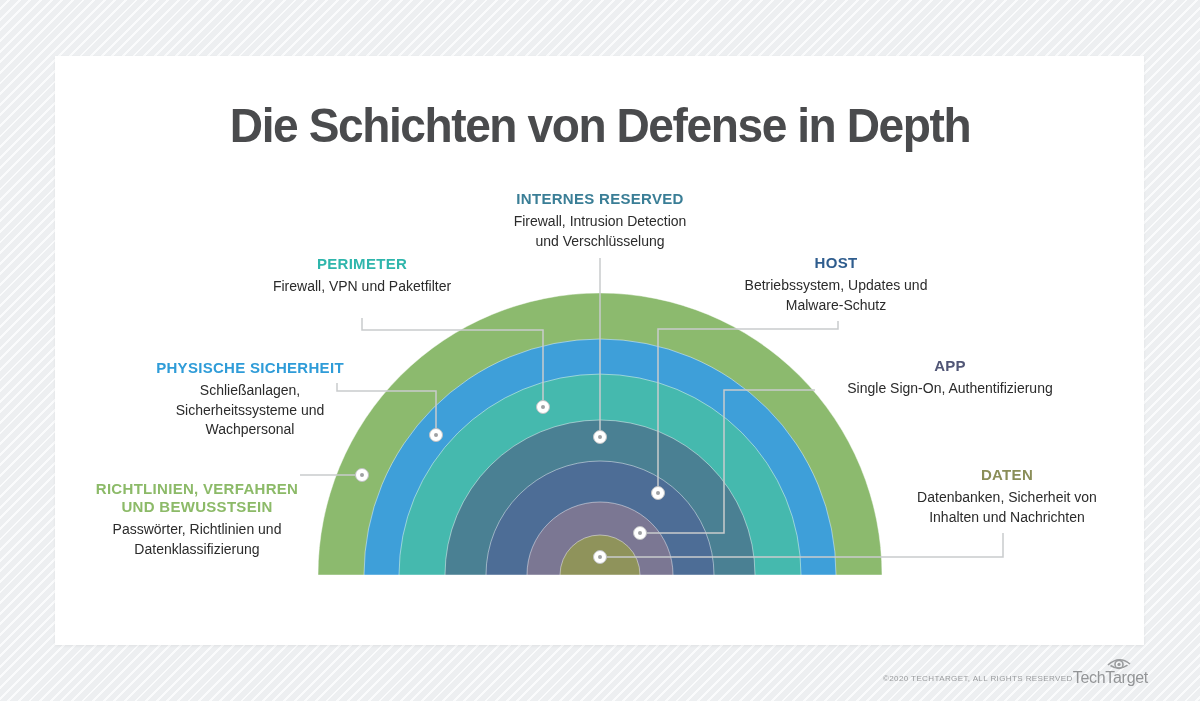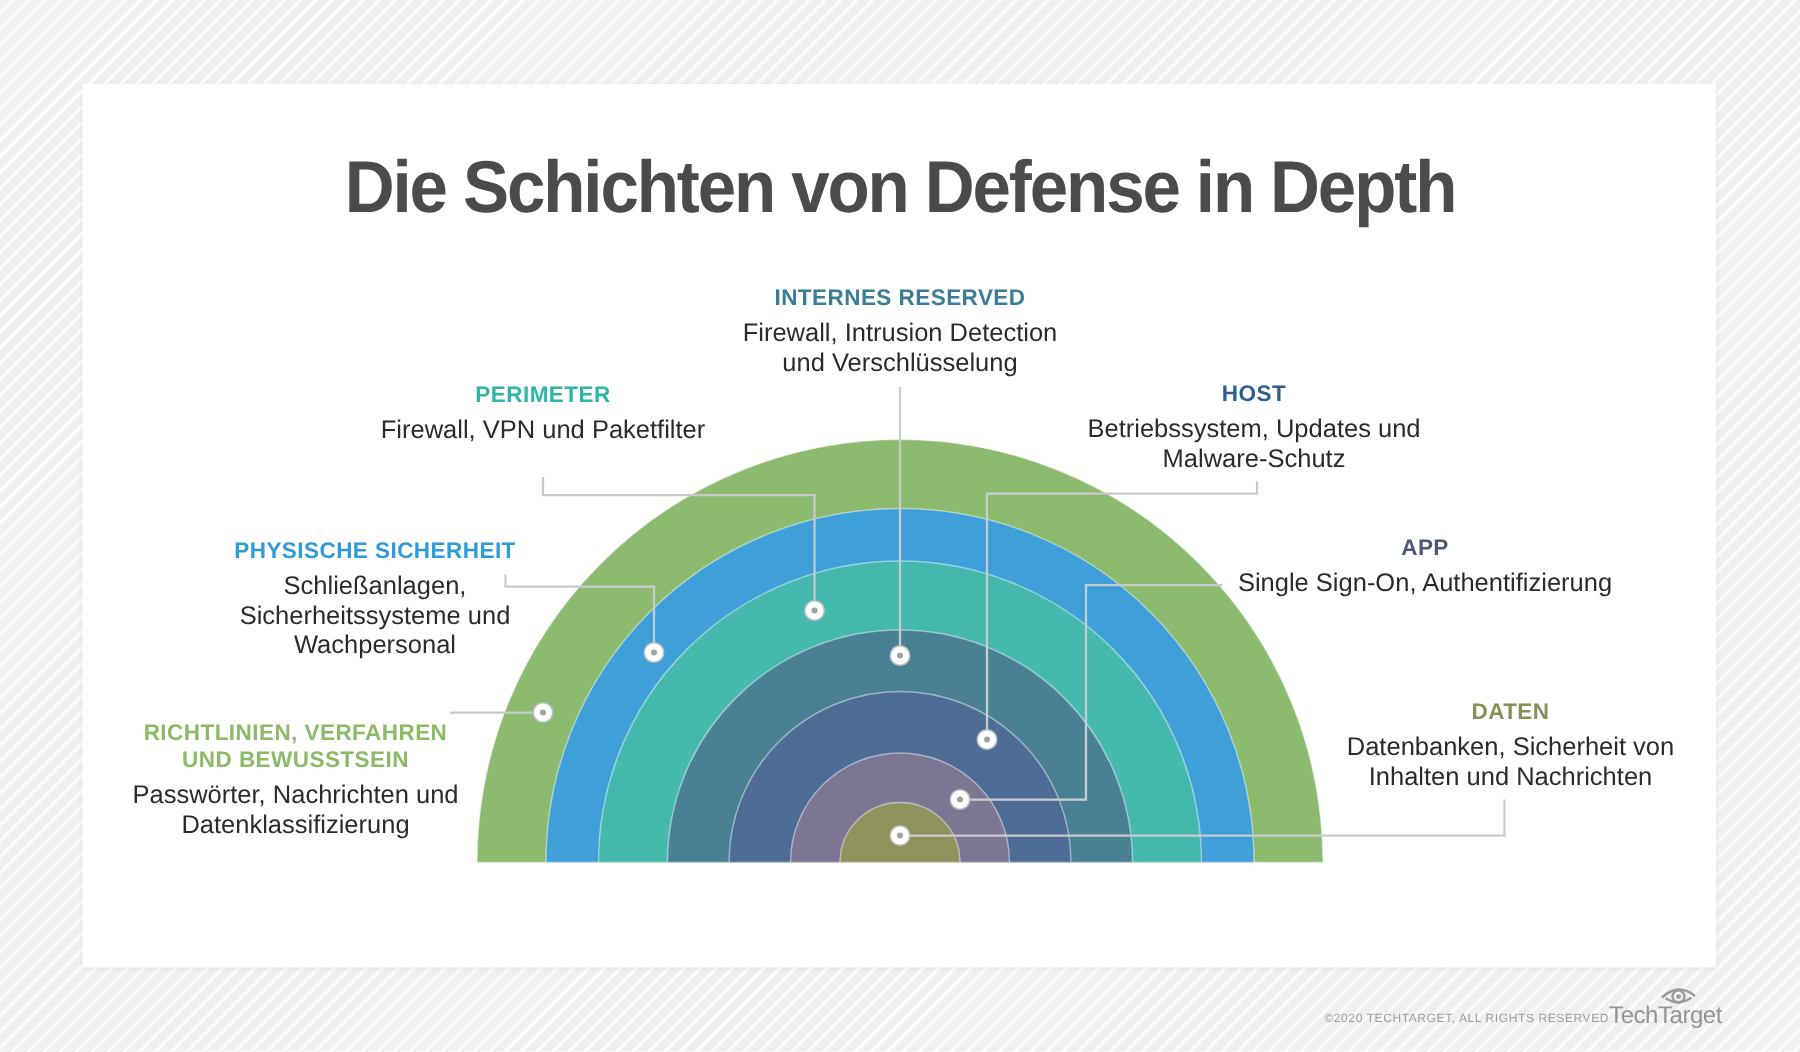--- a/index.html
+++ b/index.html
@@ -44,21 +44,21 @@
     white-space:nowrap;
   }
   .layer-heading {
     font-size:15px;
     font-weight:700;
     letter-spacing:0.3px;
     line-height:18px;
     margin-bottom:4px;
   }
   .layer-body {
-    font-size:17px;
+    font-size:14px;
     color:#2b2b2b;
     line-height:19.5px;
   }
   .footer {
     position:absolute;
     right:52px; top:656px;
     display:flex;
     align-items:flex-end;
   }
   .copyright {
@@ -119,21 +119,21 @@
     <circle cx="600" cy="557" r="2" fill="#9fa1a3"></circle>
   </svg>
 
 <div id="labels">
     <div class="layer-label" style="left: 197px; top: 480px;">
       <div class="layer-heading" style="color: rgb(140, 186, 104);">
         <div>RICHTLINIEN, VERFAHREN</div>
         <div>UND BEWUSSTSEIN</div>
       </div>
       <div class="layer-body">
-        <div>Passwörter, Nachrichten und</div>
+        <div>Passwörter, Richtlinien und</div>
         <div>Datenklassifizierung</div>
       </div>
     </div>
     <div class="layer-label" style="left: 250px; top: 359px;">
       <div class="layer-heading" style="color: rgb(47, 156, 216);">
         <div>PHYSISCHE SICHERHEIT</div>
       </div>
       <div class="layer-body">
         <div>Schließanlagen,</div>
         <div>Sicherheitssysteme und</div>

